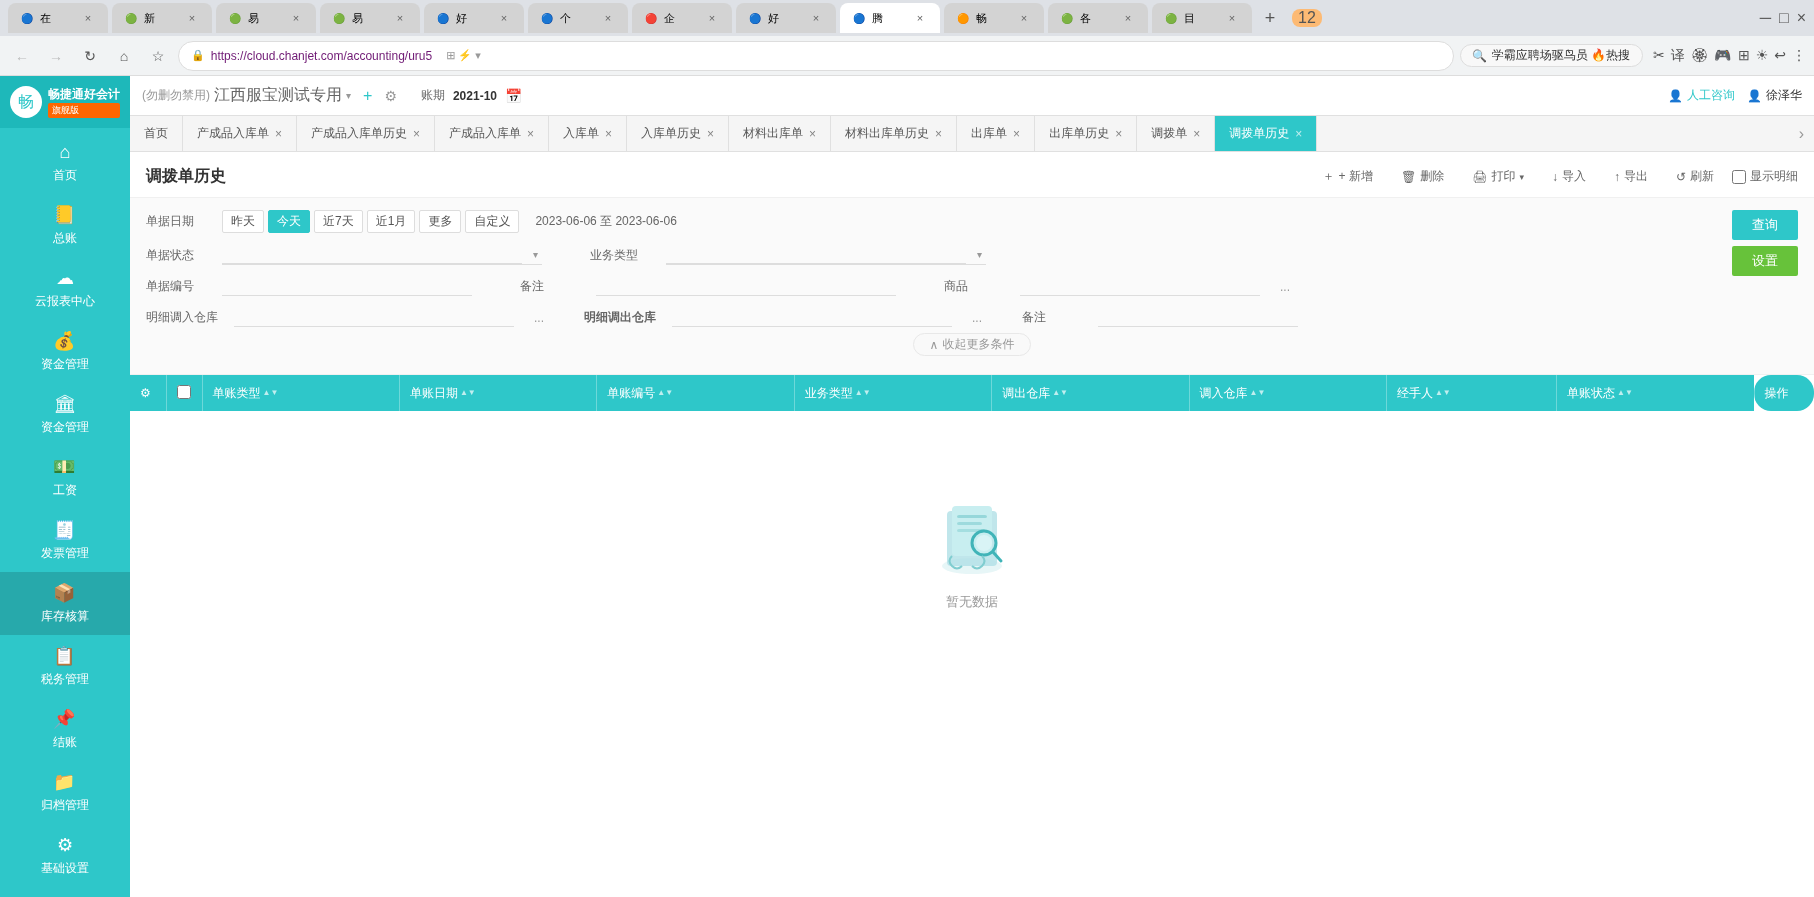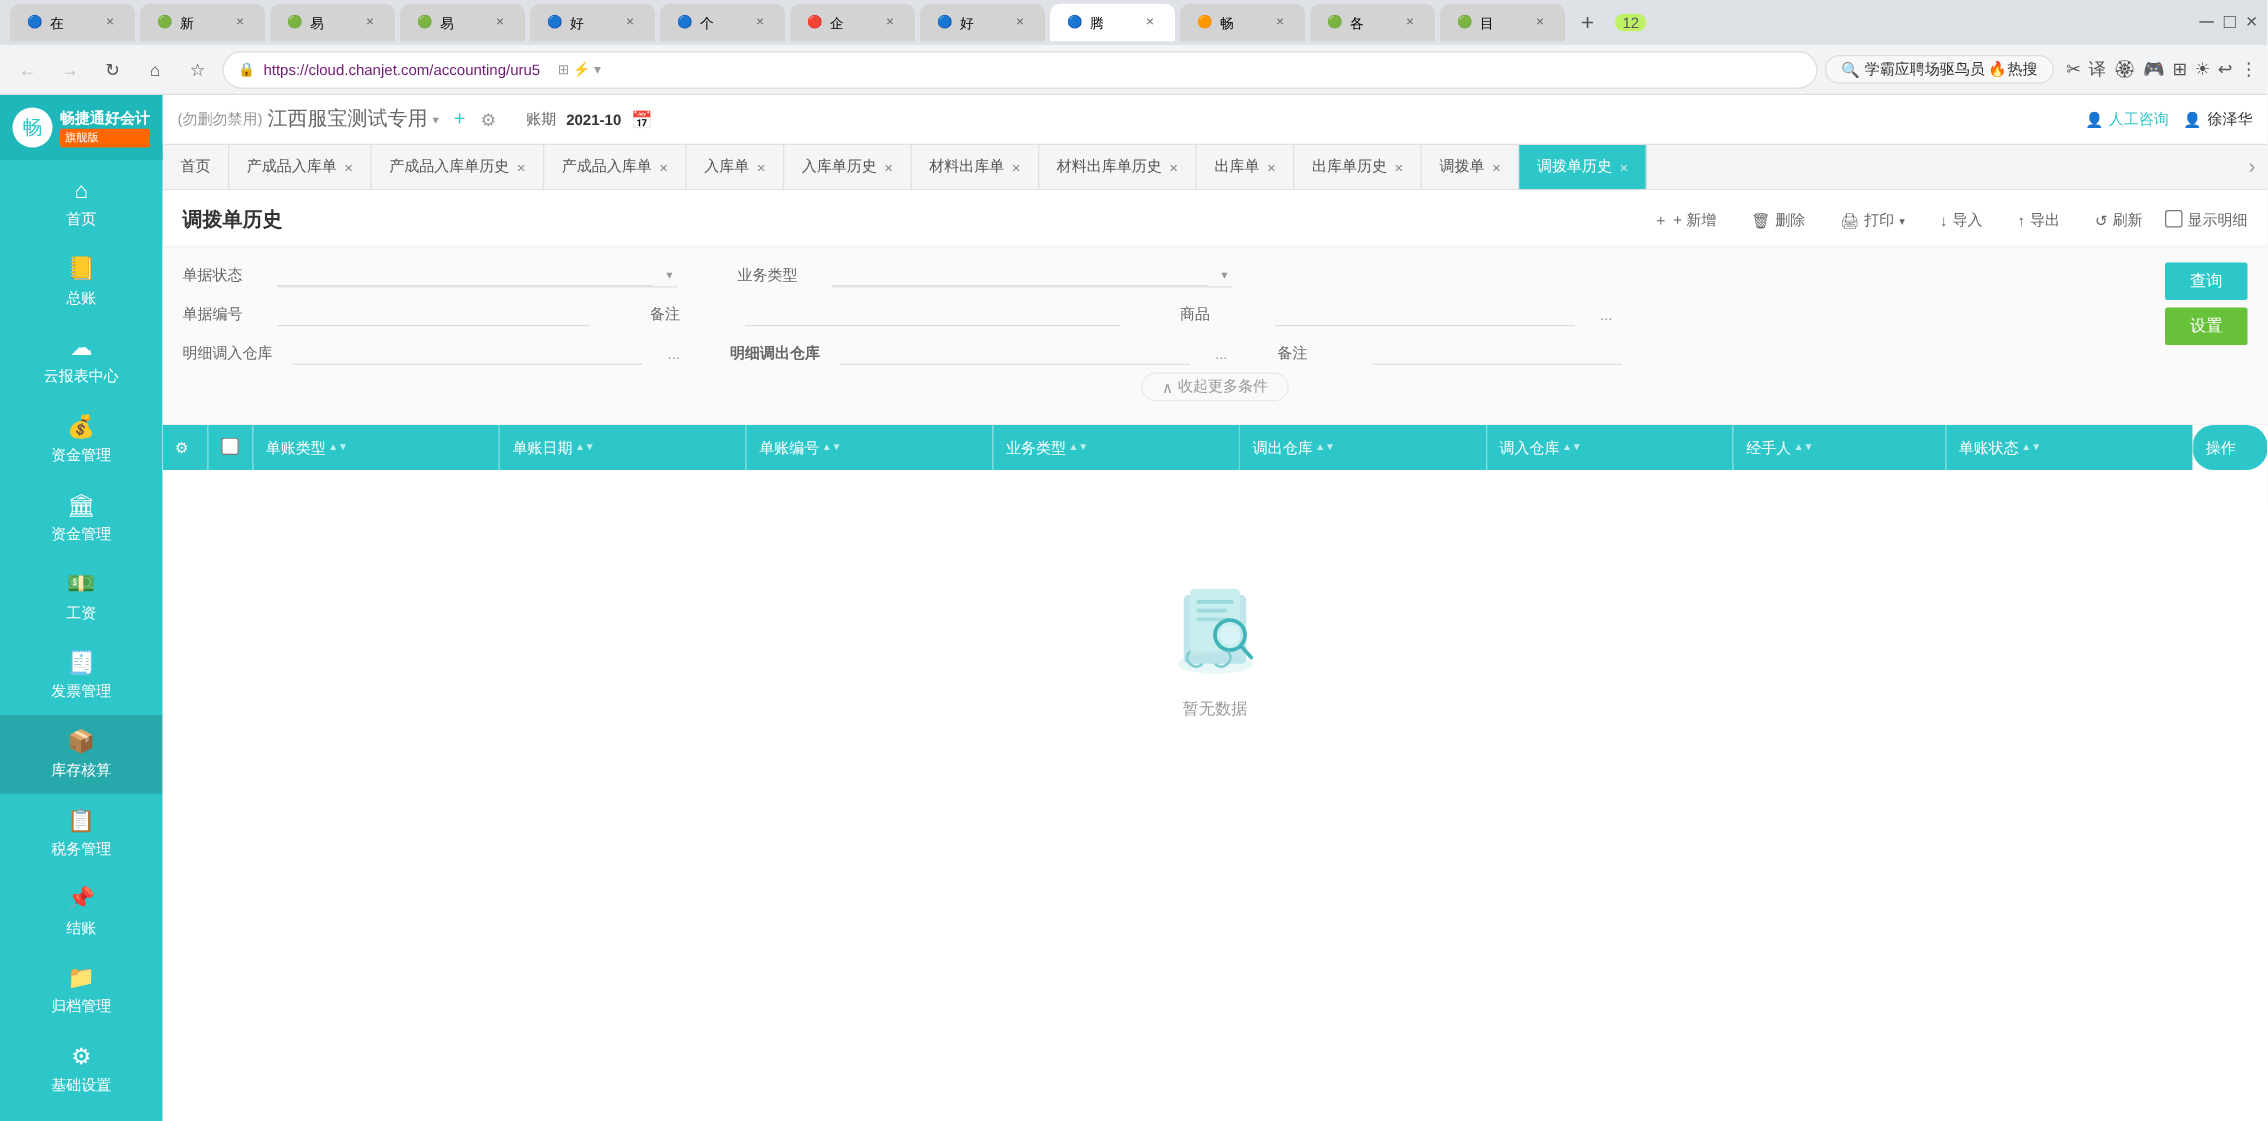--- a/index.html
+++ b/index.html
@@ -52,21 +52,21 @@
     .tab-collapse-btn { margin-left: auto; padding: 0 10px; font-size: 16px; color: #999; cursor: pointer; flex-shrink: 0; }
 
     
     .main-content { flex: 1; background: #fff; overflow: auto; display: flex; flex-direction: column; }
 
     
     .page-header { display: flex; align-items: center; justify-content: space-between; padding: 12px 16px 8px; border-bottom: 1px solid #f0f0f0; }
     .page-title { font-size: 16px; font-weight: bold; color: #333; }
     .page-actions { display: flex; align-items: center; gap: 8px; }
     .action-btn { display: flex; align-items: center; gap: 4px; padding: 4px 10px; font-size: 12px; color: #666; cursor: pointer; border: none; background: none; }
-    .display-btn { display: flex; align-items: flex-start; gap: 4px; font-size: 12px; color: #666; cursor: pointer; }
+    .display-btn { display: flex; align-items: center; gap: 4px; font-size: 12px; color: #666; cursor: pointer; }
 
     
     .filter-area { padding: 12px 16px; background: #fafafa; border-bottom: 1px solid #f0f0f0; }
     .filter-row { display: flex; align-items: center; gap: 16px; margin-bottom: 12px; flex-wrap: wrap; }
     .filter-row:last-child { margin-bottom: 0; }
     .filter-label { font-size: 12px; color: #666; white-space: nowrap; min-width: 60px; }
     .filter-date-btns { display: flex; align-items: center; gap: 4px; }
     .date-btn { padding: 2px 8px; border: 1px solid #ddd; border-radius: 2px; font-size: 12px; color: #555; cursor: pointer; background: #fff; }
     .date-btn.active { background: #2ec7c9; color: #fff; border-color: #2ec7c9; }
     .date-range { font-size: 12px; color: #666; }
@@ -168,21 +168,21 @@
     <span class="tab-favicon">🟢</span>
     <span class="tab-label">各</span>
     <span class="tab-close">×</span>
   </div>
   <div class="browser-tab">
     <span class="tab-favicon">🟢</span>
     <span class="tab-label">目</span>
     <span class="tab-close">×</span>
   </div>
   <div class="tab-add">+</div>
-  <div style="margin-left:4px; padding: 0 6px; font-size:12px; color:#555; background:#bef264; border-radius:8px; display:flex;align-items:center;">12</div>
+  <div style="margin-left:4px; padding: 0 6px; font-size:16px; color:#555; background:#fdba74; border-radius:8px; display:flex;align-items:center;">12</div>
   <div style="margin-left:auto; display:flex; gap:8px; color:#555; font-size:16px;">
     <span style="cursor:pointer;">─</span>
     <span style="cursor:pointer;">□</span>
     <span style="cursor:pointer;">×</span>
   </div>
 </div>
 
 <div class="browser-nav">
   <div class="nav-btn disabled">←</div>
   <div class="nav-btn disabled">→</div>
@@ -388,20 +388,32 @@
             <span>显示明细</span>
           </div>
         </div>
       </div>
 
       <div class="filter-area">
 
         <div style="display:flex; align-items:flex-start; gap:0;">
           <div style="flex:1;">
 
+            <div class="filter-row">
+              <span class="filter-label">单据日期</span>
+              <div class="filter-date-btns">
+                <button class="date-btn">昨天</button>
+                <button class="date-btn active">今天</button>
+                <button class="date-btn">近7天</button>
+                <button class="date-btn">近1月</button>
+                <button class="date-btn">更多</button>
+                <button class="date-btn">自定义</button>
+              </div>
+              <span class="date-range">2023-06-06 至 2023-06-06</span>
+            </div>
 
             <div class="filter-row">
               <span class="filter-label">单据状态</span>
               <div class="filter-select-wrap" style="min-width:320px;">
                 <input type="text" class="filter-input" style="width: 300px;">
                 <span class="filter-select-caret">▾</span>
               </div>
               <span class="filter-label" style="margin-left:32px;">业务类型</span>
               <div class="filter-select-wrap" style="min-width:320px;">
                 <input type="text" class="filter-input" style="width: 300px;">

